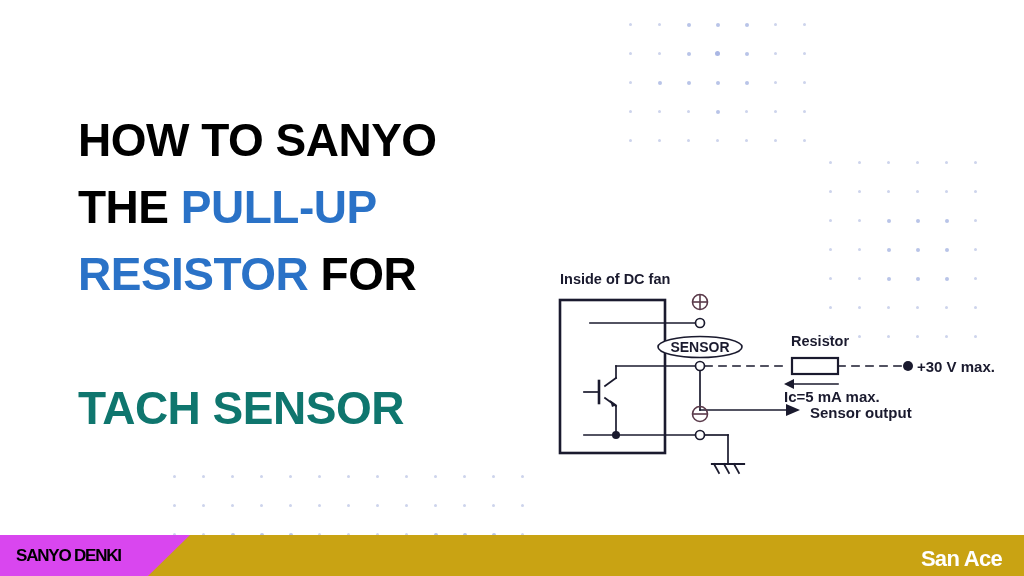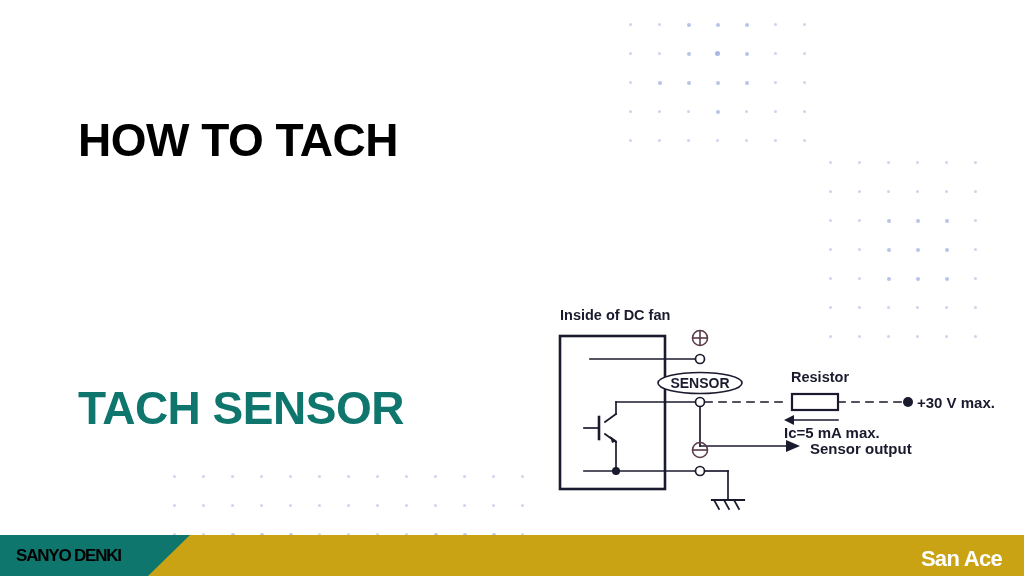--- a/index.html
+++ b/index.html
@@ -69,32 +69,31 @@
   #title .blue { color: #2a72c7; }
   #title .gold { color: #0f766e; }
 
   
   #figure {
     position: absolute;
     left: 548px;
     top: 268px;
     width: 460px;
     height: 220px;
-    margin-top: 36px;
   }
   #figure svg { display: block; }
 
   
   #footer {
     position: absolute;
     left: 0;
     bottom: 0;
     width: 1024px;
     height: 41px;
-    background: #0f766e;
+    background: #d946ef;
   }
   #footer-gold {
     position: absolute;
     left: 0; top: 0;
     width: 1024px; height: 41px;
     background: #c9a313;
     clip-path: polygon(190px 0, 1024px 0, 1024px 41px, 148px 41px);
   }
   #footer-brand {
     position: absolute;
@@ -147,24 +146,28 @@
   </div>
 
   <div class="dotgrid" id="dots-bottom-left">
     <span class="dotrow"><span class="dot sm"></span><span class="dot sm"></span><span class="dot sm"></span><span class="dot sm"></span><span class="dot sm"></span><span class="dot sm"></span><span class="dot sm"></span><span class="dot sm"></span><span class="dot sm"></span><span class="dot sm"></span><span class="dot sm"></span><span class="dot sm"></span><span class="dot sm"></span></span>
     <span class="dotrow"><span class="dot sm"></span><span class="dot sm"></span><span class="dot sm"></span><span class="dot sm"></span><span class="dot sm"></span><span class="dot sm"></span><span class="dot sm"></span><span class="dot sm"></span><span class="dot sm"></span><span class="dot sm"></span><span class="dot sm"></span><span class="dot sm"></span><span class="dot sm"></span></span>
     <span class="dotrow"><span class="dot sm"></span><span class="dot sm"></span><span class="dot"></span><span class="dot"></span><span class="dot"></span><span class="dot sm"></span><span class="dot sm"></span><span class="dot sm"></span><span class="dot sm"></span><span class="dot"></span><span class="dot"></span><span class="dot"></span><span class="dot sm"></span></span>
   </div>
 
   <h1 id="title">
     <span>
-      <span>HOW TO TACH</span>
+      <span>HOW TO SANYO</span>
     </span><br>
-    <br>
-    <br>
+    <span>
+      <span>THE </span><span class="blue">PULL-UP</span>
+    </span><br>
+    <span>
+      <span class="blue">RESISTOR</span><span> FOR</span>
+    </span><br>
     <br>
     <span>
       <span class="gold">TACH SENSOR</span>
     </span>
   </h1>
 
   <div id="figure">
     <svg width="460" height="220" viewBox="0 0 460 220" xmlns="http://www.w3.org/2000/svg">
       <g fill="none" stroke="#1a1a2e" stroke-width="1.7" stroke-linecap="square">
 

